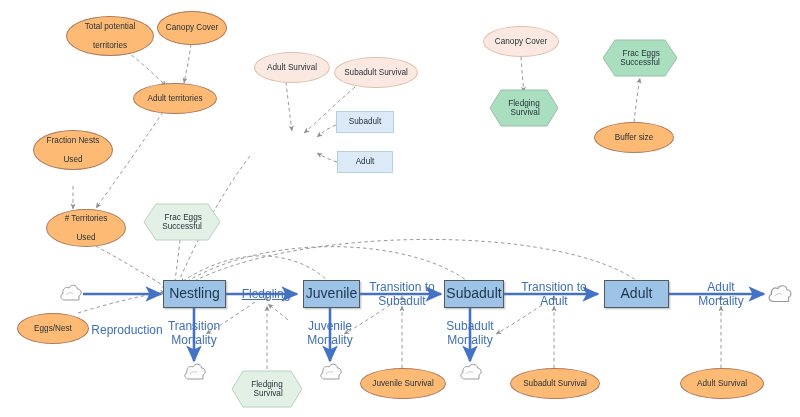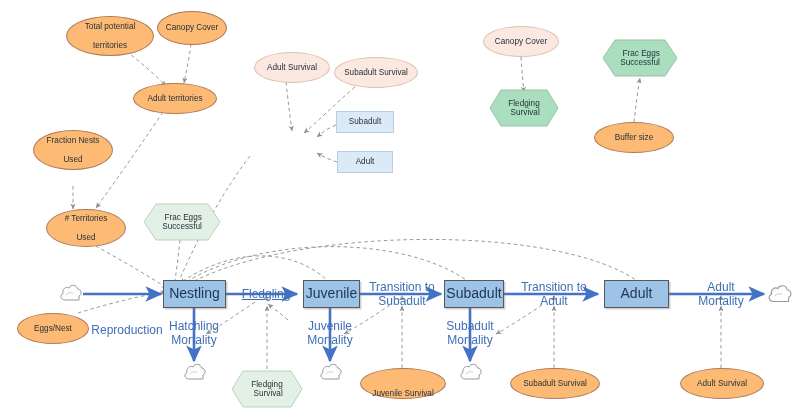--- a/index.html
+++ b/index.html
@@ -254,21 +254,21 @@
   </div>
 
   <div class="node ell pale" style="left:483px;top:26px;width:76px;height:31px;">
     <span>Canopy Cover</span>
   </div>
 
   <div class="node ell mid" style="left:594px;top:122px;width:80px;height:31px;">
     <span>Buffer size</span>
   </div>
 
-  <div class="node ell mid" style="left:360px;top:368px;width:86px;height:31px;align-items:flex-end;">
+  <div class="node ell mid" style="left:360px;top:368px;width:86px;height:31px;">
     <span>Juvenile Survival</span>
   </div>
 
   <div class="node ell mid" style="left:510px;top:368px;width:90px;height:31px;">
     <span>Subadult Survival</span>
   </div>
 
   <div class="node ell mid" style="left:680px;top:368px;width:84px;height:31px;">
     <span>Adult Survival</span>
   </div>
@@ -305,21 +305,21 @@
   </div>
   <div class="flowlbl" style="left:518px;top:281px;width:72px;">
     <span>Transition to</span><br>
     <span>Adult</span>
   </div>
   <div class="flowlbl" style="left:686px;top:281px;width:70px;">
     <span>Adult</span><br>
     <span>Mortality</span>
   </div>
   <div class="flowlbl" style="left:160px;top:320px;width:68px;">
-    <span>Hatchling</span><br>
+    <span>Transition</span><br>
     <span>Mortality</span>
   </div>
   <div class="flowlbl" style="left:298px;top:320px;width:64px;">
     <span>Juvenile</span><br>
     <span>Mortality</span>
   </div>
   <div class="flowlbl" style="left:437px;top:320px;width:66px;">
     <span>Subadult</span><br>
     <span>Mortality</span>
   </div>

